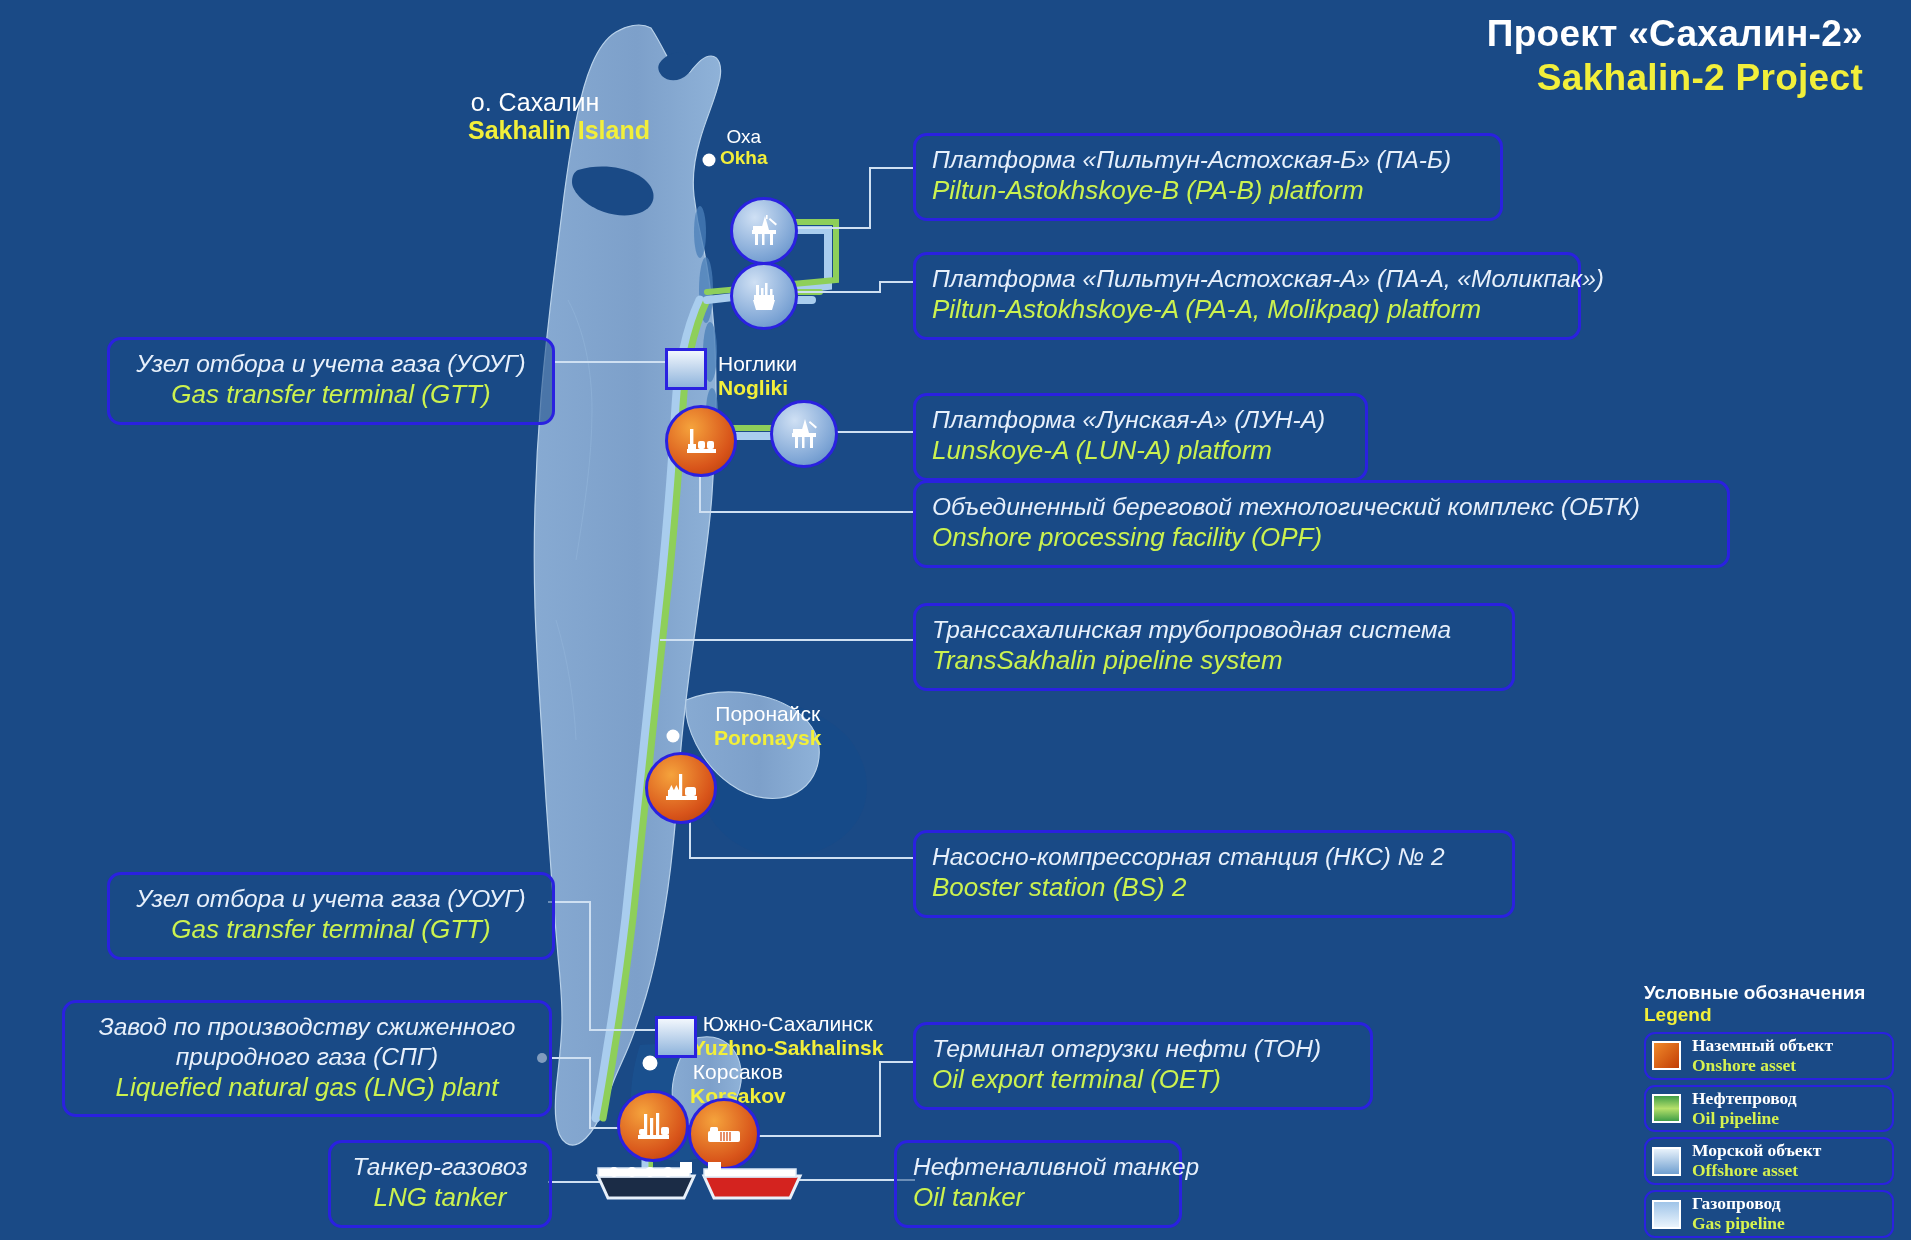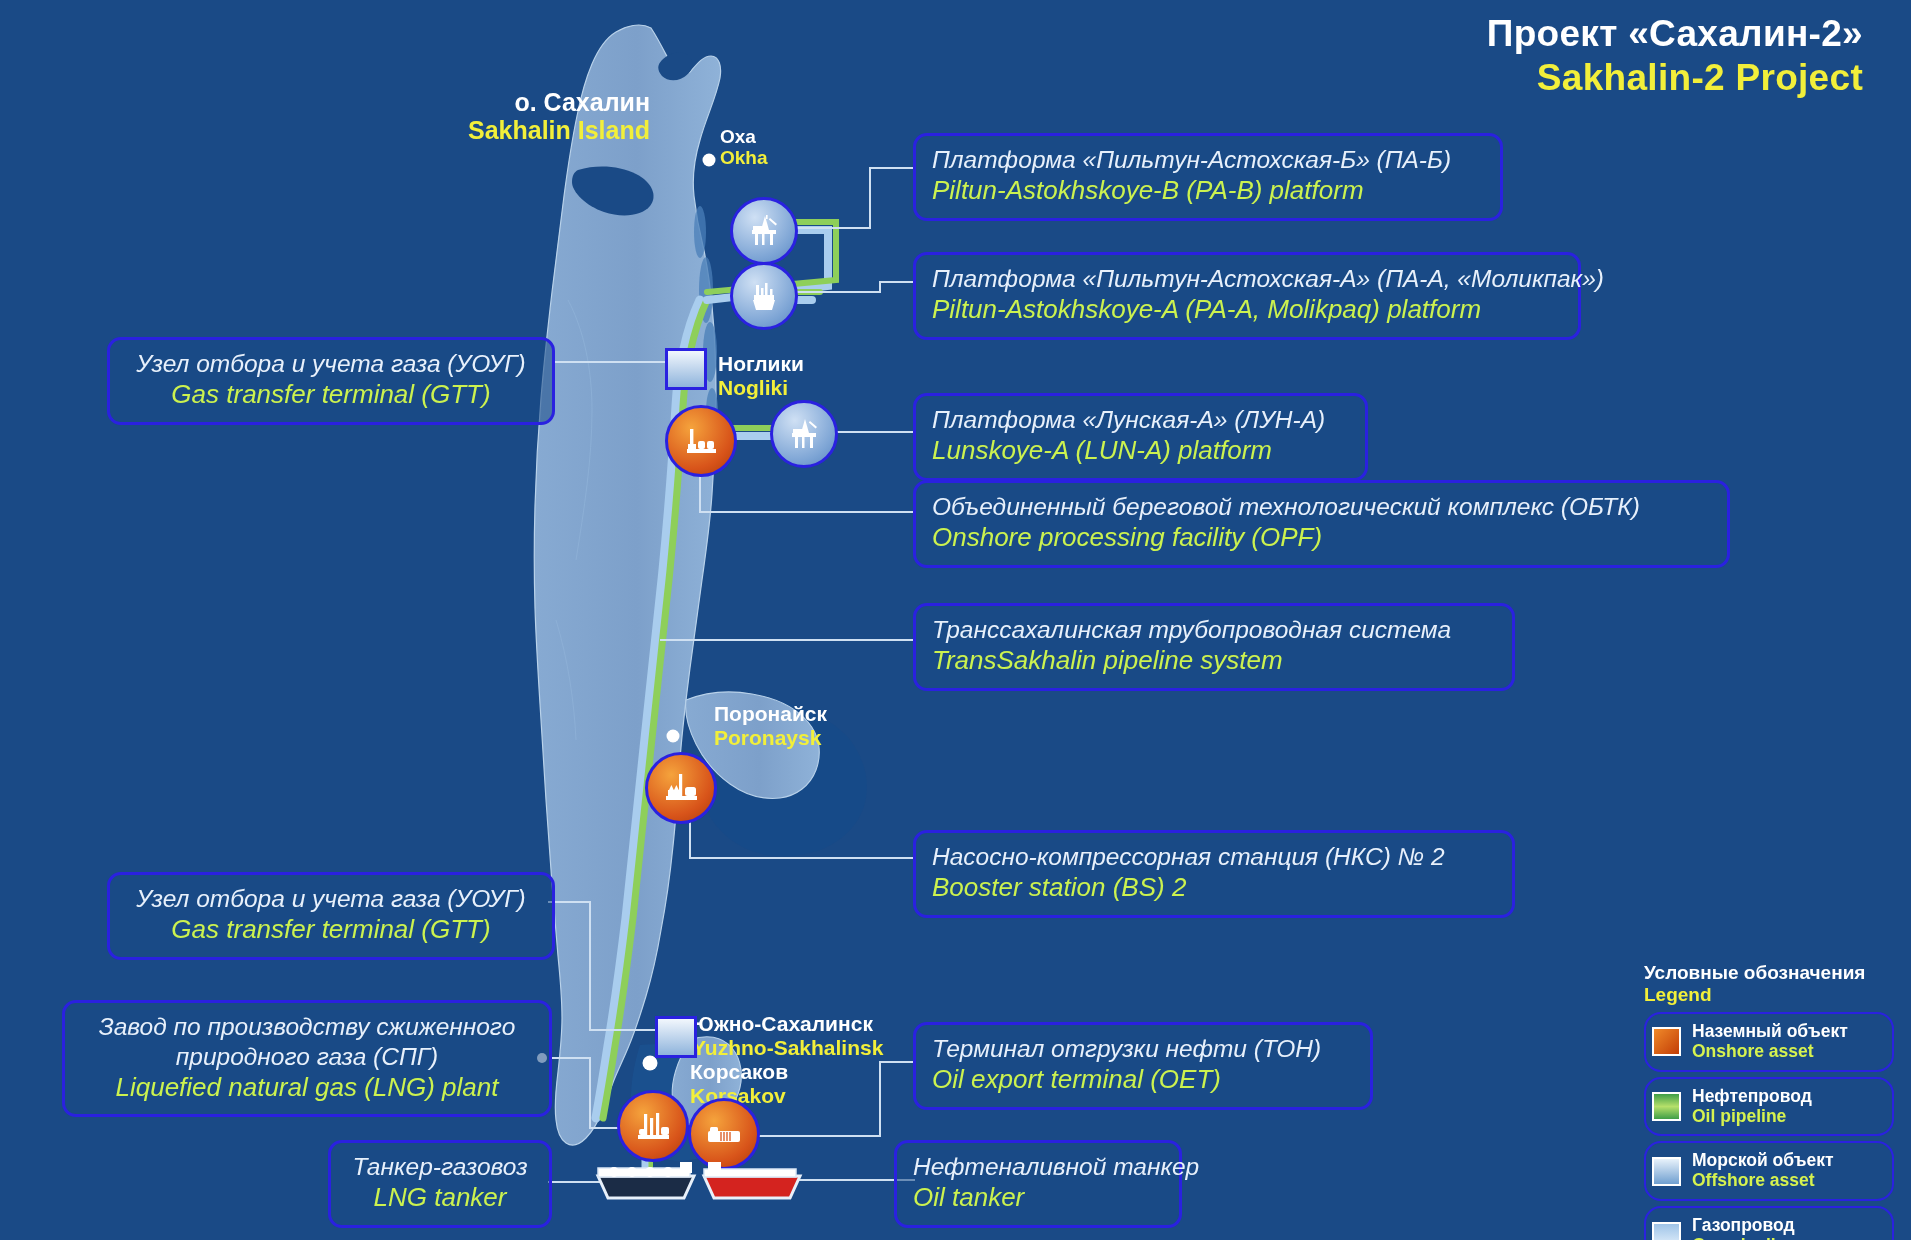--- a/index.html
+++ b/index.html
@@ -30,36 +30,36 @@
   .callout .ru{
     color:#e7f0fb;font-style:italic;font-size:24.5px;line-height:1.22;white-space:nowrap;
   }
   .callout .en{
     color:#ccf24f;font-style:italic;font-size:26px;line-height:1.22;white-space:nowrap;
   }
   .callout.right-align{text-align:center;}
 
   
   .maplabel{position:absolute;line-height:1.12;}
-  .maplabel .ru{color:#ffffff;font-weight:bold;}
+  .maplabel .ru{color:#ffffff;font-weight:normal;text-align:center;}
   .maplabel .en{color:#f2ef3a;font-weight:bold;}
   .maplabel.big .ru,.maplabel.big .en{font-size:25px;}
   .maplabel.sm .ru,.maplabel.sm .en{font-size:19px;}
   .maplabel.md .ru,.maplabel.md .en{font-size:21px;}
   .maplabel.ta{text-align:right;}
 
   
   .legend{position:absolute;left:1644px;top:962px;width:250px;}
-  .legend-title{text-align:left;margin-bottom:6px;}
+  .legend-title{text-align:left;margin-bottom:6px;margin-top:20px;}
   .legend-title .ru{color:#ffffff;font-size:19px;font-weight:bold;line-height:1.15;}
   .legend-title .en{color:#f2ef3a;font-size:19px;font-weight:bold;line-height:1.15;}
   .legend-item{
     display:flex;align-items:center;
-    border:2px solid #2a21e0;border-radius:17px;
-    margin-bottom:5px;padding:8px 6px;background:rgba(26,74,134,.5);
+    border:2px solid #2a21e0;border-radius:11px;
+    margin-bottom:5px;padding:2px 6px;background:rgba(26,74,134,.5);font-family:Liberation Serif, serif;
   }
   .legend-swatch{width:25px;height:25px;flex:0 0 25px;border:2px solid #ffffff;margin-right:11px;}
   .legend-text .ru{color:#ffffff;font-size:17.5px;font-weight:bold;line-height:1.14;white-space:nowrap;}
   .legend-text .en{color:#d6f24f;font-size:17.5px;font-weight:bold;line-height:1.14;white-space:nowrap;}
   .sw-onshore{background:linear-gradient(135deg,#f08a2a,#c23d06);}
   .sw-oil{background:linear-gradient(180deg,#3f9e47,#b6e06a,#3f9e47);}
   .sw-offshore{background:linear-gradient(180deg,#e8f2fb,#6f9fd0);}
   .sw-gas{background:linear-gradient(180deg,#9fc4e8,#eaf4fd);}
 
   

